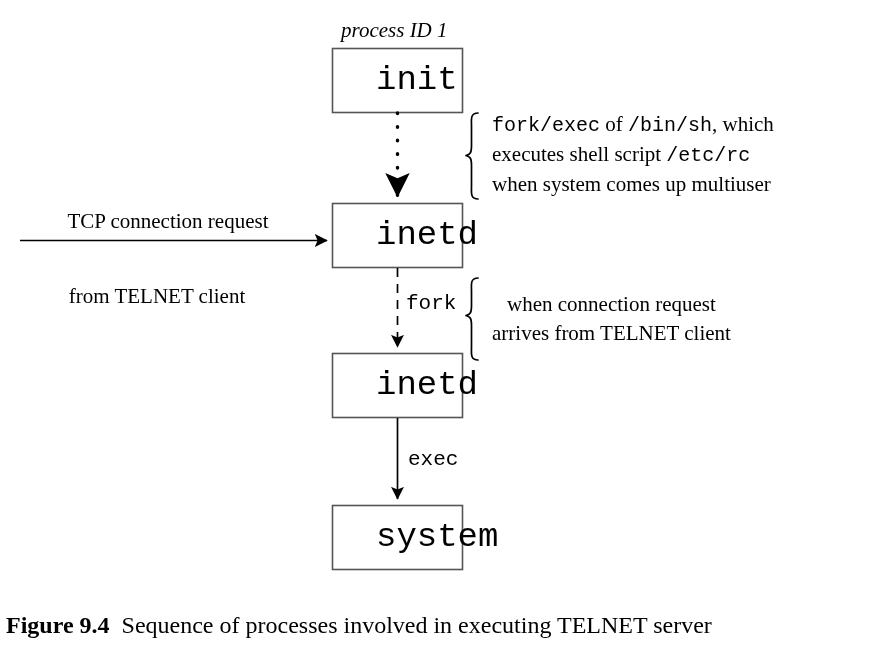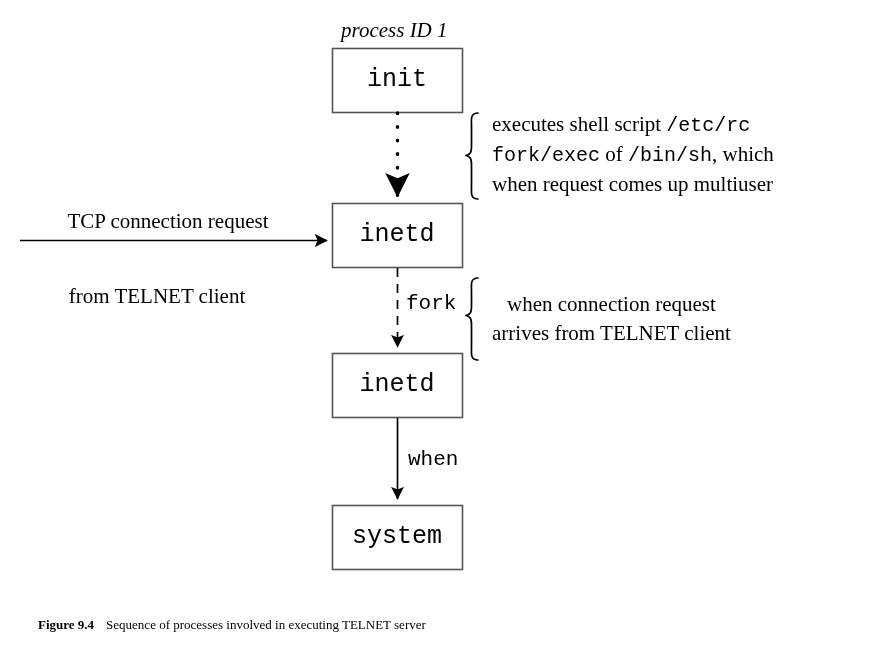--- a/index.html
+++ b/index.html
@@ -42,25 +42,26 @@
   .mono {
     font-family: "Liberation Mono", "DejaVu Sans Mono", monospace;
   }
   .serif {
     font-family: "Liberation Serif", serif;
   }
 
   
   .box-label {
     font-family: "Liberation Mono", "DejaVu Sans Mono", monospace;
-    font-size: 25px;
+    font-size: 34px;
     line-height: 64px;
     width: 130px;
-    text-align: center;
+    text-align: left;
     letter-spacing: 0px;
+    padding-left: 44px;
   }
 
   
   .pid-label {
     font-family: "Liberation Serif", serif;
     font-style: italic;
     font-size: 21px;
     line-height: 24px;
   }
 
@@ -86,24 +87,24 @@
     font-size: 21px;
     line-height: 29px;
   }
   .brace-note .mono {
     font-size: 20px;
   }
 
   
   #caption {
     position: absolute;
-    left: 38px;
+    left: 6px;
     top: 612px;
     font-family: "Liberation Serif", serif;
-    font-size: 13px;
+    font-size: 24px;
     line-height: 26px;
     white-space: nowrap;
   }
   #caption .caption-num {
     font-weight: bold;
   }
   #caption .caption-gap {
     display: inline-block;
     width: 12px;
   }
@@ -161,30 +162,30 @@
   <div class="abs box-label" style="left:332px; top:48px;">init</div>
 
   <div class="abs box-label" style="left:332px; top:203px;">inetd</div>
 
   <div class="abs box-label" style="left:332px; top:353px;">inetd</div>
 
   <div class="abs box-label" style="left:332px; top:505px;">system</div>
 
   <div class="abs edge-label" style="left:406px; top:292px;">fork</div>
 
-  <div class="abs edge-label" style="left:408px; top:448px;">when</div>
+  <div class="abs edge-label" style="left:408px; top:448px;">exec</div>
 
   <div class="abs incoming-label" style="left:13px; top:208px;text-align:center;">TCP connection request</div>
 
   <div class="abs incoming-label" style="left:2px; top:243px;margin-top:40px;">from TELNET client</div>
 
   <div class="abs brace-note" style="left:492px; top:110px;">
+      <div><span class="mono">fork/exec</span><span class="serif"> of </span><span class="mono">/bin/sh</span><span class="serif">, which</span></div>
       <div><span class="serif">executes shell script </span><span class="mono">/etc/rc</span></div>
-      <div><span class="mono">fork/exec</span><span class="serif"> of </span><span class="mono">/bin/sh</span><span class="serif">, which</span></div>
-      <div><span class="serif">when request comes up multiuser</span></div>
+      <div><span class="serif">when system comes up multiuser</span></div>
     </div>
 
   <div class="abs brace-note" style="left:492px; top:290px;text-align:center;">
       <div><span class="serif">when connection request</span></div>
       <div><span class="serif">arrives from TELNET client</span></div>
     </div>
 
   <div id="caption">
     <span class="caption-num">Figure 9.4</span><span class="caption-gap"></span><span>Sequence of processes involved in executing TELNET server</span>
   </div>

